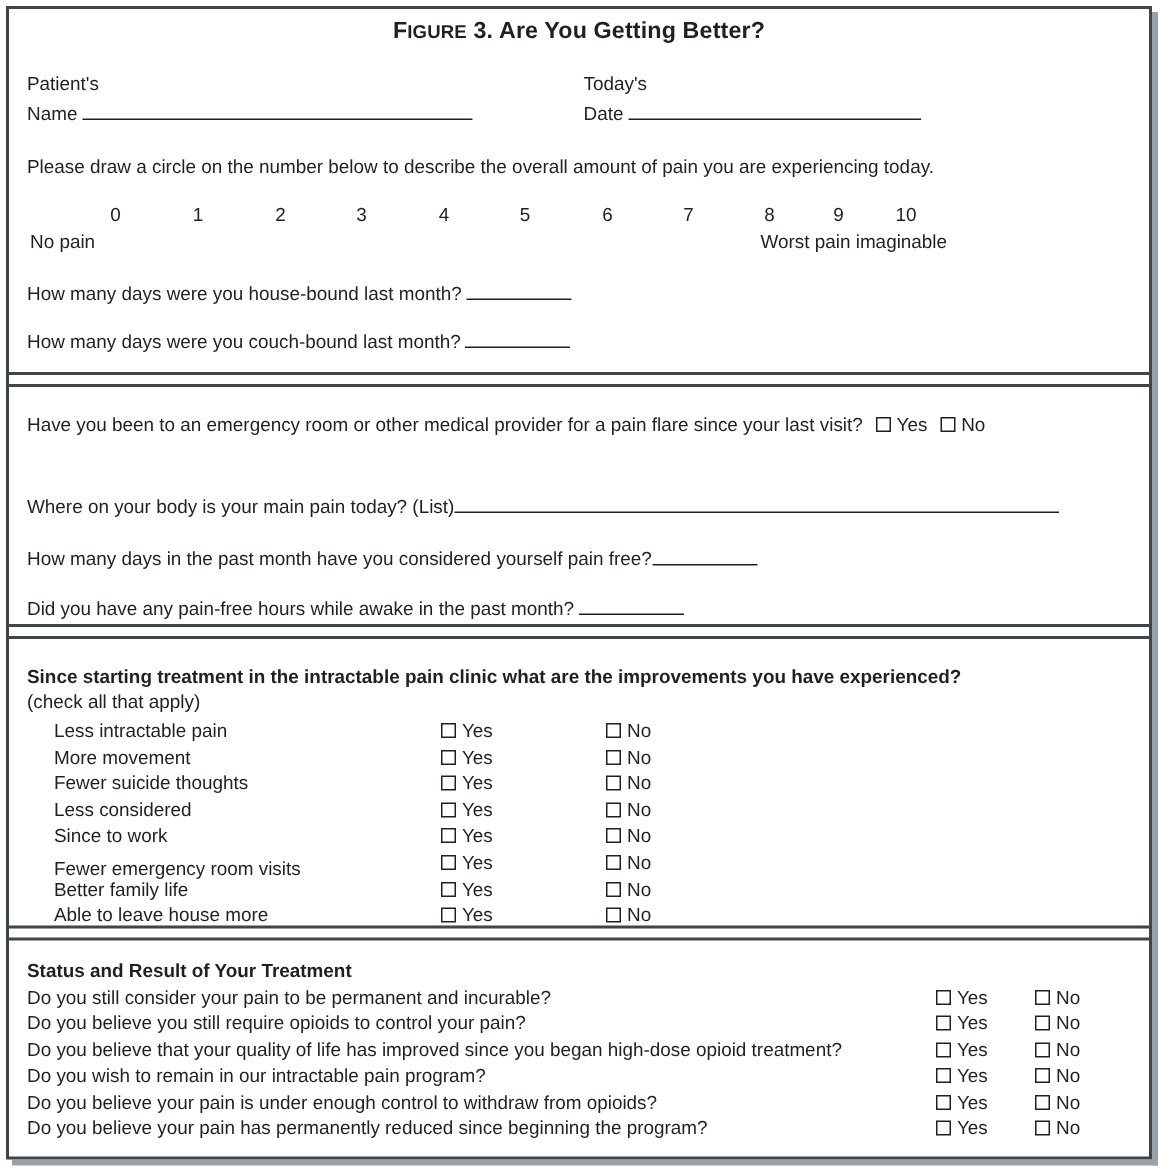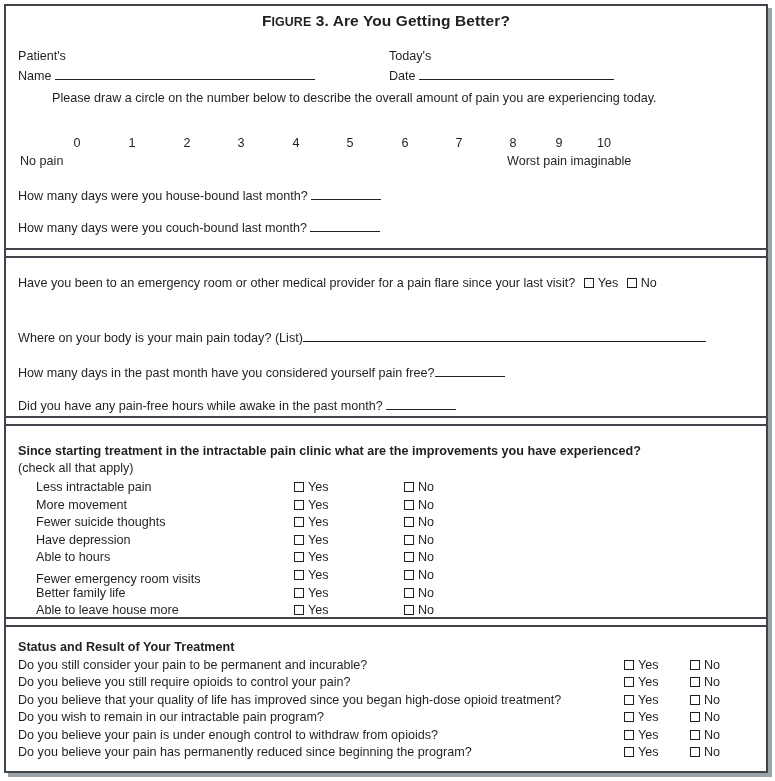--- a/index.html
+++ b/index.html
@@ -134,21 +134,21 @@
     <div class="stacked-label" style="left:14px; top:45px;">Patient's</div>
     <div class="row" style="left:14px; top:63px;">
       <span>Name</span><span class="blank" style="width:260px;"></span>
     </div>
 
     <div class="stacked-label" style="left:385px; top:45px;">Today's</div>
     <div class="row" style="left:385px; top:63px;">
       <span>Date</span><span class="blank" style="width:195px;"></span>
     </div>
 
-    <div class="row" style="left:14px; top:87px;margin-left:34px;">Please draw a circle on the number below to describe the overall amount of pain you are experiencing today.</div>
+    <div class="row" style="left:14px; top:100px;">Please draw a circle on the number below to describe the overall amount of pain you are experiencing today.</div>
 
     <div class="scale-num" style="left:62px;  top:132px;">0</div>
     <div class="scale-num" style="left:117px; top:132px;">1</div>
     <div class="scale-num" style="left:172px; top:132px;">2</div>
     <div class="scale-num" style="left:226px; top:132px;">3</div>
     <div class="scale-num" style="left:281px; top:132px;">4</div>
     <div class="scale-num" style="left:335px; top:132px;">5</div>
     <div class="scale-num" style="left:390px; top:132px;">6</div>
     <div class="scale-num" style="left:444px; top:132px;">7</div>
     <div class="scale-num" style="left:498px; top:132px;">8</div>
@@ -196,24 +196,24 @@
     <div id="improvements-list">
         <div class="item-label" style="left: 32px; top: 476px;">Less intractable pain</div>
         <div class="opt-col" style="left: 290px; top: 476px;"><span class="cb"></span><span>Yes</span></div>
         <div class="opt-col" style="left: 400px; top: 476px;"><span class="cb"></span><span>No</span></div>
         <div class="item-label" style="left: 32px; top: 493.6px;">More movement</div>
         <div class="opt-col" style="left: 290px; top: 493.6px;"><span class="cb"></span><span>Yes</span></div>
         <div class="opt-col" style="left: 400px; top: 493.6px;"><span class="cb"></span><span>No</span></div>
         <div class="item-label" style="left: 32px; top: 511.2px;">Fewer suicide thoughts</div>
         <div class="opt-col" style="left: 290px; top: 511.2px;"><span class="cb"></span><span>Yes</span></div>
         <div class="opt-col" style="left: 400px; top: 511.2px;"><span class="cb"></span><span>No</span></div>
-        <div class="item-label" style="left: 32px; top: 528.8px;">Have depression</div>
+        <div class="item-label" style="left: 32px; top: 528.8px;">Less considered</div>
         <div class="opt-col" style="left: 290px; top: 528.8px;"><span class="cb"></span><span>Yes</span></div>
         <div class="opt-col" style="left: 400px; top: 528.8px;"><span class="cb"></span><span>No</span></div>
-        <div class="item-label" style="left: 32px; top: 546.4px;">Able to hours</div>
+        <div class="item-label" style="left: 32px; top: 546.4px;">Since to work</div>
         <div class="opt-col" style="left: 290px; top: 546.4px;"><span class="cb"></span><span>Yes</span></div>
         <div class="opt-col" style="left: 400px; top: 546.4px;"><span class="cb"></span><span>No</span></div>
         <div class="item-label" style="left: 32px; top: 568px; text-align: center;">Fewer emergency room visits</div>
         <div class="opt-col" style="left: 290px; top: 564px;"><span class="cb"></span><span>Yes</span></div>
         <div class="opt-col" style="left: 400px; top: 564px;"><span class="cb"></span><span>No</span></div>
         <div class="item-label" style="left: 32px; top: 581.6px;">Better family life</div>
         <div class="opt-col" style="left: 290px; top: 581.6px;"><span class="cb"></span><span>Yes</span></div>
         <div class="opt-col" style="left: 400px; top: 581.6px;"><span class="cb"></span><span>No</span></div>
         <div class="item-label" style="left: 32px; top: 599.2px;">Able to leave house more</div>
         <div class="opt-col" style="left: 290px; top: 599.2px;"><span class="cb"></span><span>Yes</span></div>

